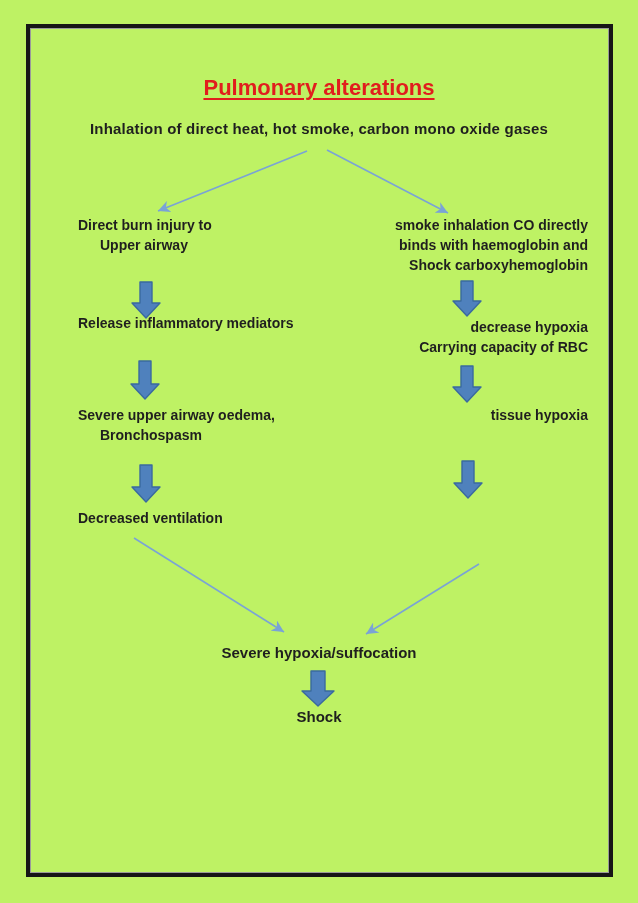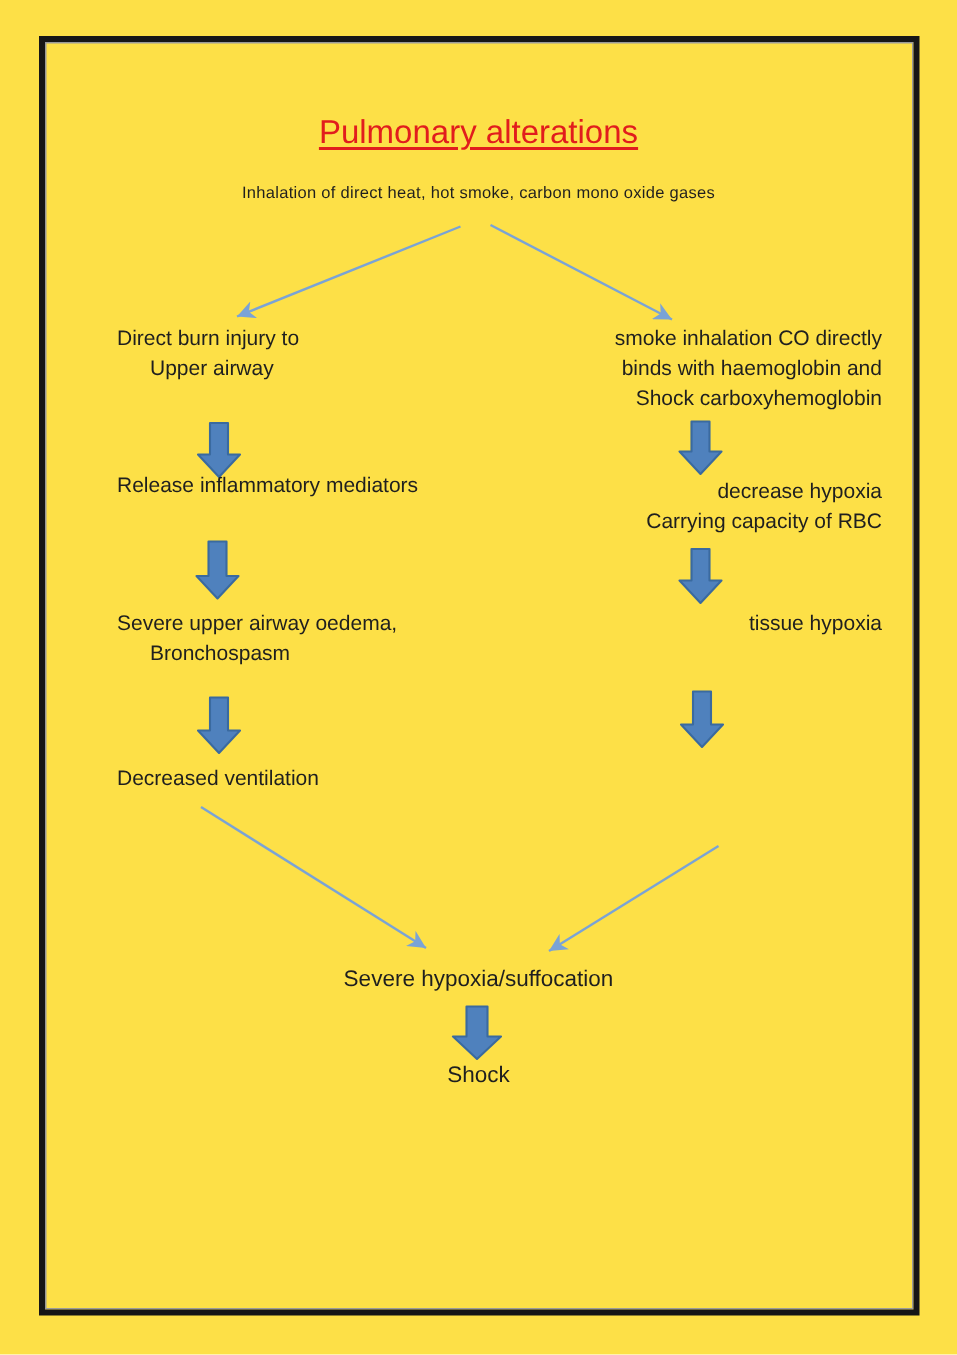--- a/index.html
+++ b/index.html
@@ -7,23 +7,23 @@
     --ink:#1f1f1f;
     --arrow-line:#7aa3d6;
     --arrow-fill:#4f81bd;
     --arrow-stroke:#3a6a9f;
     --border:#161616;
   }
   html,body{margin:0;padding:0;background:#ffffff;}
   .page{
     position:relative;
     width:638px;height:903px;
-    background:#fde047;
+    background:#bef264;
     font-family:"Liberation Sans", sans-serif;
-    font-weight:normal;
+    font-weight:bold;
     color:var(--ink);
     overflow:hidden;
   }
   .page-border{
     position:absolute;
     left:26px;top:24px;
     width:587px;height:853px;
     box-sizing:border-box;
     border:4px solid var(--border);
     box-shadow:inset 0 0 0 1px #9a9a9a;
@@ -35,21 +35,21 @@
     font-size:22px;line-height:28px;
     color:var(--title-red);
     text-decoration:underline;
     text-decoration-thickness:2px;
     text-underline-offset:3px;
   }
   .subtitle{
     position:absolute;
     left:0;top:119px;width:638px;
     text-align:center;
-    font-size:11px;line-height:20px;
+    font-size:15px;line-height:20px;
     letter-spacing:0.2px;
   }
   .lnode{
     position:absolute;
     left:78px;
     font-size:14px;line-height:20px;
     text-align:left;
     white-space:nowrap;
   }
   .lnode .indent{padding-left:22px;}

